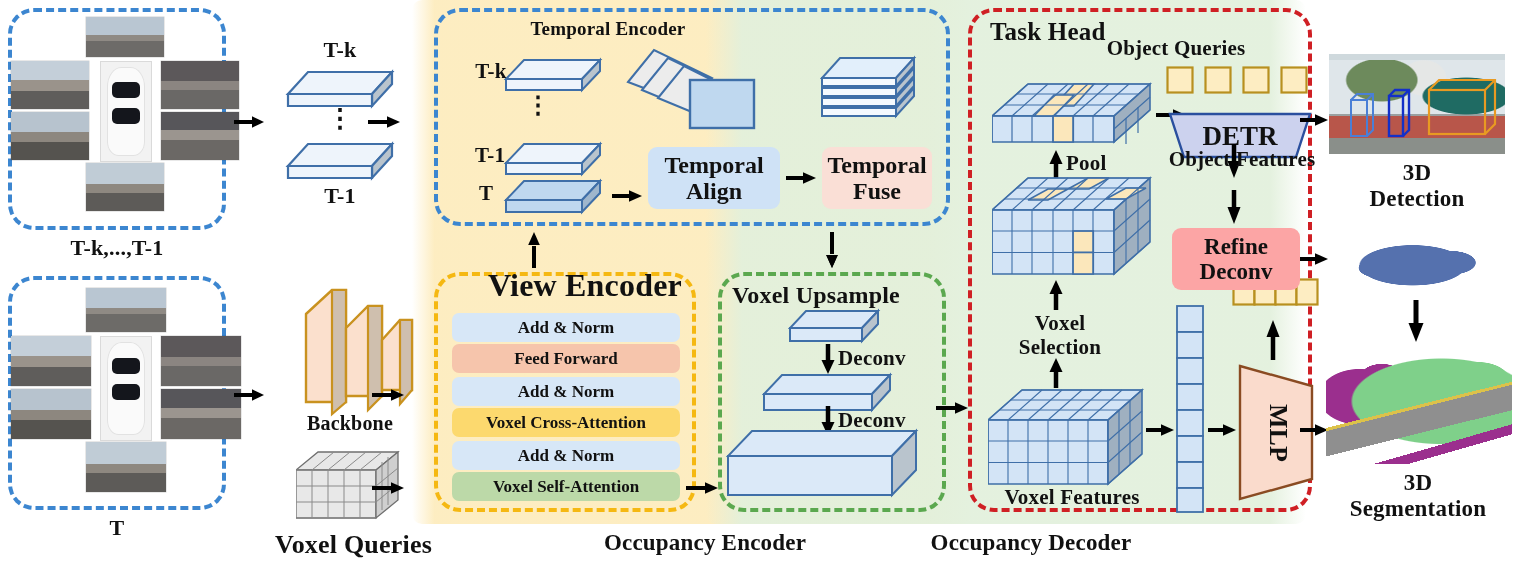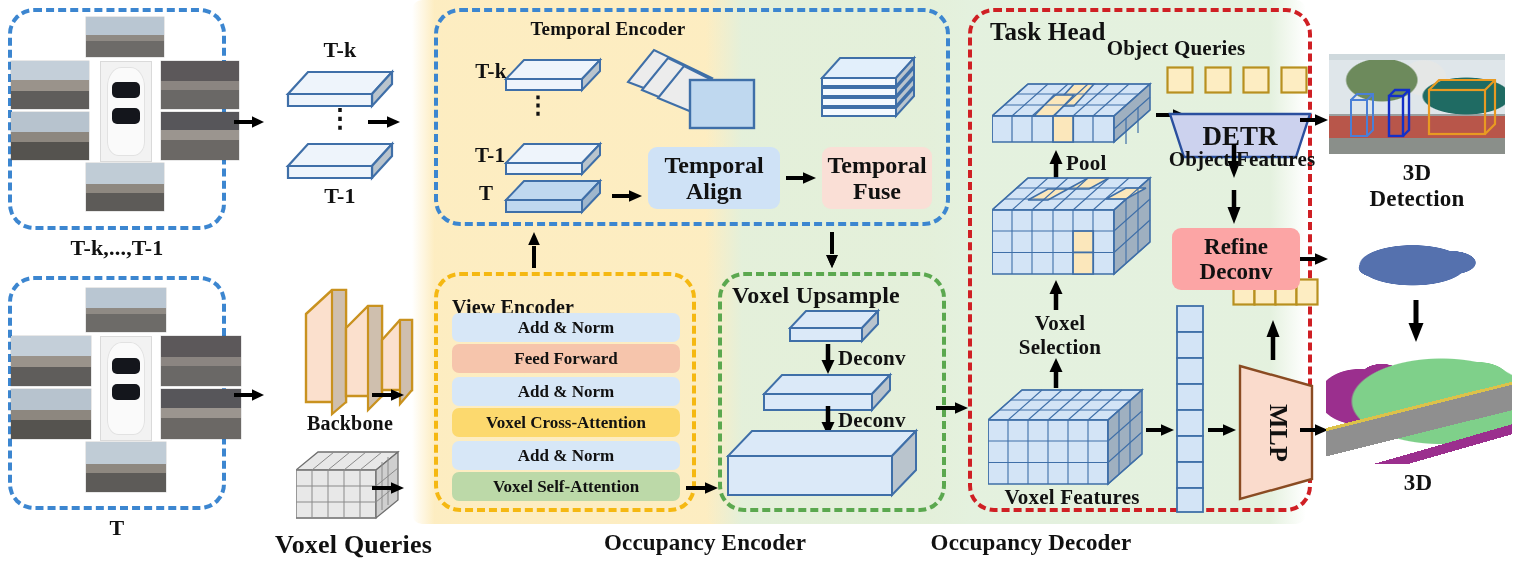--- a/index.html
+++ b/index.html
@@ -283,21 +283,21 @@
 
 <div class="arrow" style="left:822px;top:232px;">
   <svg width="20" height="36">
       <path d="M10 0 V22" stroke="#000" stroke-width="4"></path>
       <path d="M10 36 L4.2 23 L15.8 23 Z" fill="#000"></path>
     </svg>
 </div>
 
 <div class="abs dash d-yellow" style="left:434px;top:272px;width:262px;height:240px;"></div>
 
-<div class="lbl abs" style="left:452px;top:296px;width:230px;text-align:left;font-size:20px;">View Encoder</div>
+<div class="lbl abs" style="left:452px;top:268px;width:230px;text-align:right;font-size:32px;">View Encoder</div>
 
 <div class="enrow" style="left:452px;top:313px;width:228px;height:29px;background:#d7e7f7;">
   <span>Add &amp; Norm</span>
   </div>
 <div class="enrow" style="left:452px;top:344px;width:228px;height:29px;background:#f6c5ac;">
   <span>Feed Forward</span>
   </div>
 <div class="enrow" style="left:452px;top:377px;width:228px;height:29px;background:#d7e7f7;">
   <span>Add &amp; Norm</span>
   </div>
@@ -651,16 +651,17 @@
        linear-gradient(-14deg,transparent 0 50%,#dcc24a 50% 52%,transparent 52%),
        radial-gradient(ellipse 58% 46% at 62% 44%,#7fd08a 0 82%,transparent 84%),
        radial-gradient(ellipse 30% 34% at 18% 40%,#9b2f8e 0 72%,transparent 74%),
        radial-gradient(ellipse 24% 26% at 82% 28%,#7fd08a 0 72%,transparent 74%),
        radial-gradient(ellipse 16% 16% at 30% 22%,#9b2f8e 0 70%,transparent 72%),
        repeating-linear-gradient(87deg,rgba(255,255,255,.45) 0 2px,transparent 2px 5px),
        linear-gradient(#ffffff,#ffffff);"></div>
 
 <div class="lbl abs" style="left:1322px;top:470px;width:192px;font-size:23px;">
   <span>3D</span><br>
+  <span>Segmentation</span>
 </div>
 
 <div class="lbl abs" style="left:540px;top:530px;width:330px;font-size:23px;">Occupancy Encoder</div>
 <div class="lbl abs" style="left:866px;top:530px;width:330px;font-size:23px;">Occupancy Decoder</div>
 
 </body></html>

